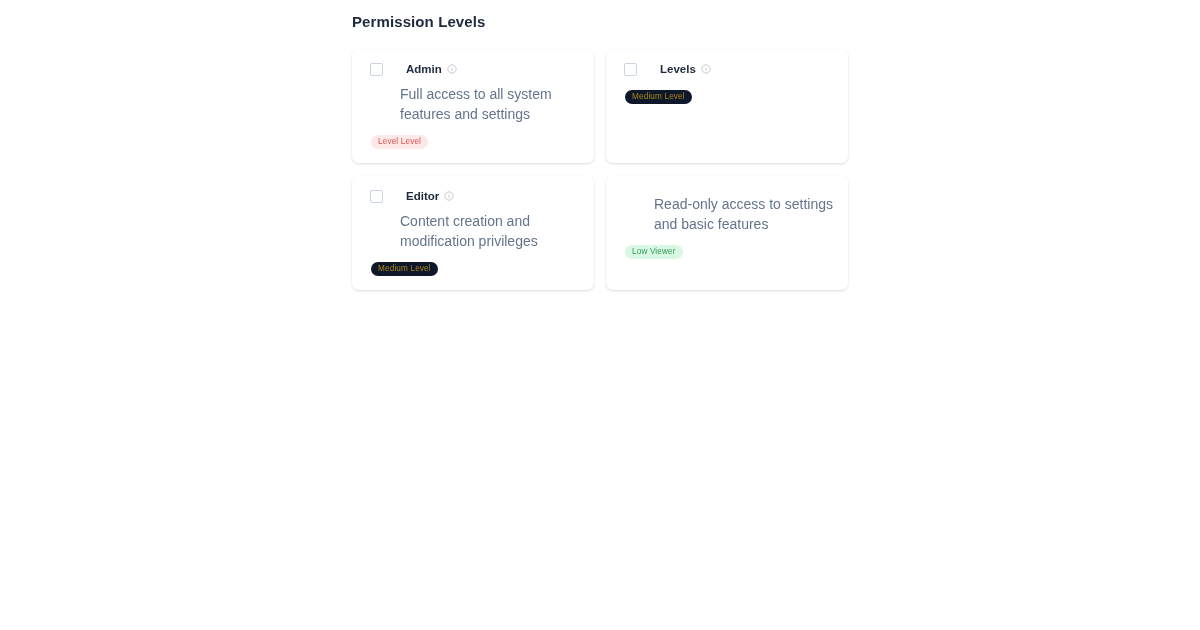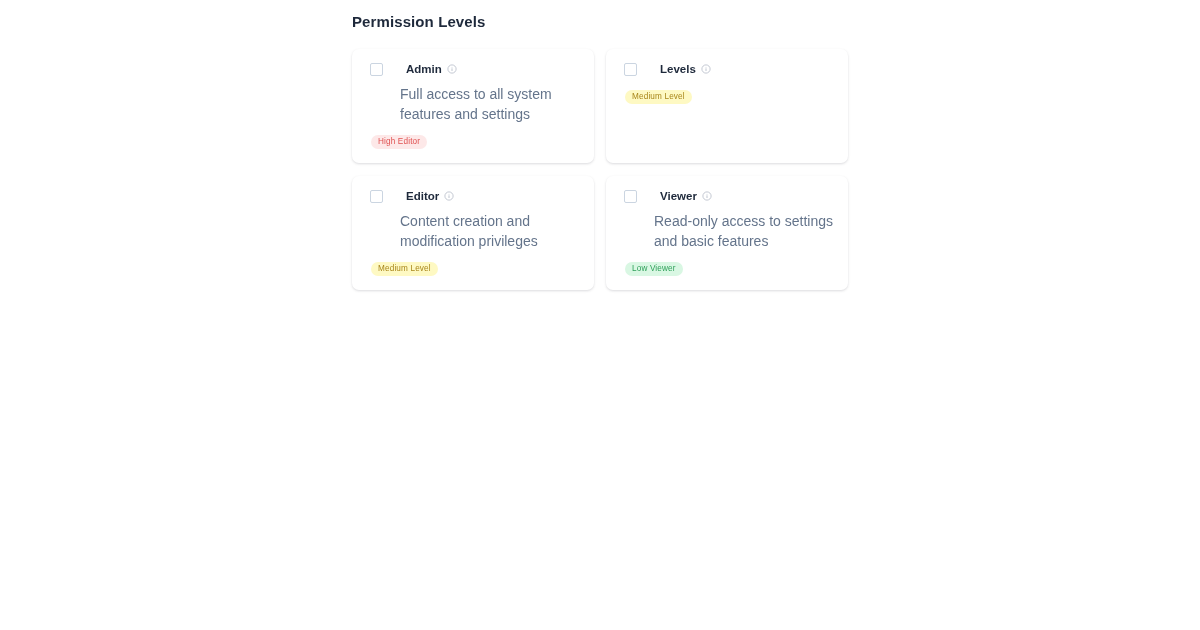--- a/index.html
+++ b/index.html
@@ -121,21 +121,21 @@
     font-weight: normal;
     letter-spacing: 0.15px;
     white-space: nowrap;
   }
 
   .badge.high {
     background: #fde8e8;
     color: #e05252;
   }
   .badge.medium {
-    background: #fef9c3;
+    background: #0f172a;
     color: #a8861a;
   }
   .badge.low {
     background: #d9f7e3;
     color: #2fa05a;
   }
 </style>
 </head>
 <body>
 
@@ -155,21 +155,21 @@
             <span class="info-icon">
               <svg width="10" height="10" viewBox="0 0 16 16" fill="none" aria-hidden="true">
                 <circle cx="8" cy="8" r="6.6" stroke="currentColor" stroke-width="1.3"></circle>
                 <rect x="7.3" y="6.6" width="1.4" height="4.6" rx="0.6" fill="currentColor"></rect>
                 <rect x="7.3" y="4.3" width="1.4" height="1.5" rx="0.7" fill="currentColor"></rect>
               </svg>
             </span>
           </div>
         </div>
         <p class="role-desc">Full access to all system features and settings</p>
-        <span class="badge high">High Editor</span>
+        <span class="badge high">Level Level</span>
       </div>
 
       <div class="perm-card">
         <div class="card-head">
           <input type="checkbox" class="perm-checkbox" style="">
           <div class="head-text">
             <span class="role-name">Levels</span>
             <span class="info-icon">
               <svg width="10" height="10" viewBox="0 0 16 16" fill="none" aria-hidden="true">
                 <circle cx="8" cy="8" r="6.6" stroke="currentColor" stroke-width="1.3"></circle>
@@ -194,32 +194,19 @@
                 <rect x="7.3" y="4.3" width="1.4" height="1.5" rx="0.7" fill="currentColor"></rect>
               </svg>
             </span>
           </div>
         </div>
         <p class="role-desc">Content creation and modification privileges</p>
         <span class="badge medium">Medium Level</span>
       </div>
 
       <div class="perm-card">
-        <div class="card-head">
-          <input type="checkbox" class="perm-checkbox" style="">
-          <div class="head-text">
-            <span class="role-name">Viewer</span>
-            <span class="info-icon">
-              <svg width="10" height="10" viewBox="0 0 16 16" fill="none" aria-hidden="true">
-                <circle cx="8" cy="8" r="6.6" stroke="currentColor" stroke-width="1.3"></circle>
-                <rect x="7.3" y="6.6" width="1.4" height="4.6" rx="0.6" fill="currentColor"></rect>
-                <rect x="7.3" y="4.3" width="1.4" height="1.5" rx="0.7" fill="currentColor"></rect>
-              </svg>
-            </span>
-          </div>
-        </div>
         <p class="role-desc">Read-only access to settings and basic features</p>
         <span class="badge low">Low Viewer</span>
       </div>
 
     </div>
   </div>
 </div>
 
 </body></html>

